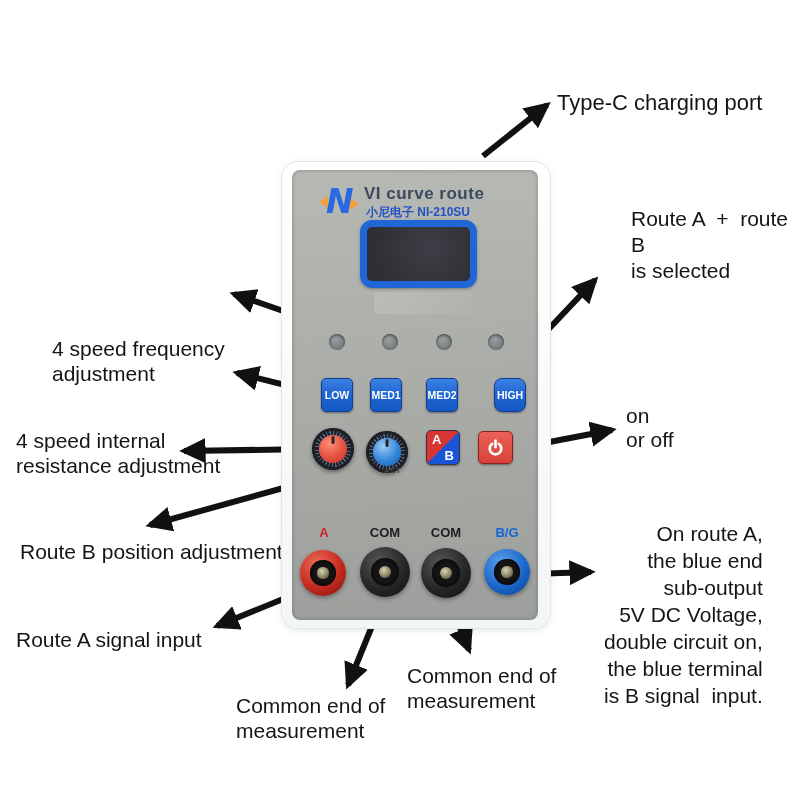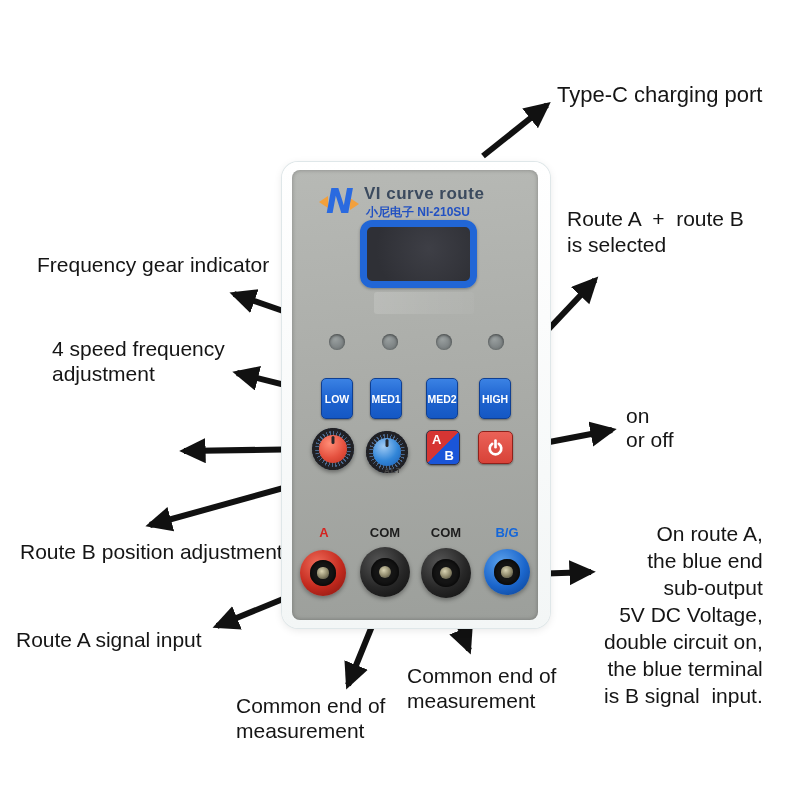--- a/index.html
+++ b/index.html
@@ -2,22 +2,22 @@
 <html><head>
 <meta charset="utf-8">
 <style>
   html,body{margin:0;padding:0;background:#ffffff;}
   *{box-sizing:border-box;}
   .stage{position:relative;width:800px;height:800px;background:#ffffff;overflow:hidden;
          font-family:"Liberation Sans","DejaVu Sans",sans-serif;color:#141414;}
 
   
   .ann{position:absolute;white-space:pre-wrap;font-size:21px;line-height:25px;color:#151515;}
-  .ann-type-c{left:557px;top:82px;font-size:22px;}
-  .ann-route-ab{left:567px;top:206px;line-height:26px;}
+  .ann-type-c{left:557px;top:90px;font-size:22px;}
+  .ann-route-ab{left:631px;top:206px;line-height:26px;}
   .ann-freq-ind{left:37px;top:252px;}
   .ann-freq-adj{left:52px;top:336px;}
   .ann-res-adj{left:16px;top:428px;}
   .ann-route-b{left:20px;top:539px;}
   .ann-route-a{left:16px;top:627px;}
   .ann-common1{left:236px;top:693px;}
   .ann-common2{left:407px;top:663px;}
   .ann-onoff{left:626px;top:404px;line-height:24px;}
   .ann-blue-note{left:604px;top:520px;line-height:27px;text-align:right;}
 
@@ -42,26 +42,26 @@
   .reflect{left:92px;top:130px;width:100px;height:22px;border-radius:3px;
            background:linear-gradient(90deg,rgba(255,255,255,.14),rgba(255,255,255,.03));}
 
   .led{width:16px;height:16px;border-radius:50%;top:172px;
        background:radial-gradient(circle at 40% 32%,#9aa0a0,#7d8384 60%,#697070);
        box-shadow:inset 0 1px 3px rgba(0,0,0,.55);}
   .led::before{content:'';position:absolute;left:-6px;top:-4px;width:28px;height:24px;border-radius:5px;
        background:rgba(230,232,226,.45);z-index:-1;}
   .led1{left:47px;} .led2{left:100px;} .led3{left:154px;} .led4{left:206px;}
 
-  .gearbtn{top:216px;width:32px;height:41px;border-radius:5px;border:1px solid #10railing;
+  .gearbtn{top:216px;width:32px;height:34px;border-radius:5px;border:1px solid #10railing;
        border:1px solid #0f3f92;color:#fff;font-size:10.5px;font-weight:bold;
        display:flex;align-items:center;justify-content:center;
        background:linear-gradient(180deg,#3b82e4 0%,#1e63cf 50%,#1558c4 100%);
        box-shadow:0 1px 2px rgba(0,0,0,.4);}
-  .gb1{left:39px;} .gb2{left:88px;} .gb3{left:144px;} .gb4{left:197px;}
+  .gb1{left:39px;} .gb2{left:88px;} .gb3{left:144px;} .gb4{left:212px;border-radius:8px;}
 
   .knob{width:42px;height:42px;border-radius:50%;
         background:repeating-conic-gradient(#4a688e 0deg 4deg,#232327 4deg 12deg);
         box-shadow:0 2px 4px rgba(0,0,0,.4), inset 0 0 0 3px #202024;}
   .knob .cap{left:7px;top:7px;width:28px;height:28px;border-radius:50%;}
   .knob .cap::after{content:'';position:absolute;left:50%;top:1px;width:3px;height:8px;background:#26262a;
         transform:translateX(-50%);border-radius:2px;}
   .knob-red{left:30px;top:266px;}
   .knob-red .cap{background:radial-gradient(circle at 38% 30%,#ff8d76,#e5513f 55%,#bf3222);}
   .knob-blue{left:84px;top:269px;}
@@ -121,23 +121,24 @@
       <line x1="381" y1="604" x2="348" y2="685" marker-end="url(#ah)"></line>
       <line x1="452" y1="607" x2="469" y2="650" marker-end="url(#ah)"></line>
       <line x1="532" y1="574" x2="591" y2="572" marker-end="url(#ah)"></line>
       <line x1="518" y1="448" x2="612" y2="430" marker-end="url(#ah)"></line>
     </g>
   </svg>
 
   <div class="ann ann-type-c">Type-C charging port</div>
   <div class="ann ann-route-ab">Route A  +  route B
 is selected</div>
-  <div class="ann ann-freq-ind">Frequency gear indicator</div>
   <div class="ann ann-freq-adj">4 speed frequency
 adjustment</div>
+  <div class="ann ann-res-adj">4 speed internal
+resistance adjustment</div>
   <div class="ann ann-route-b">Route B position adjustment</div>
   <div class="ann ann-route-a">Route A signal input</div>
   <div class="ann ann-common1">Common end of
 measurement</div>
   <div class="ann ann-common2">Common end of
 measurement</div>
   <div class="ann ann-onoff">on
 or off</div>
   <div class="ann ann-blue-note">On route A,
 the blue end

